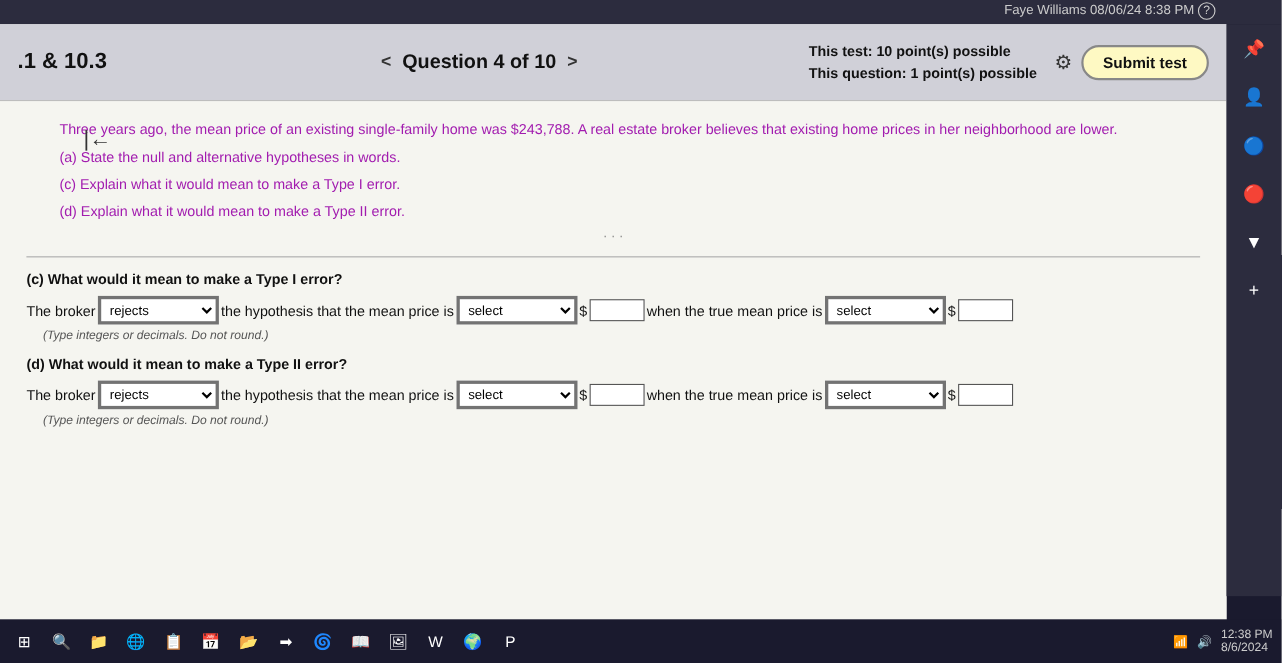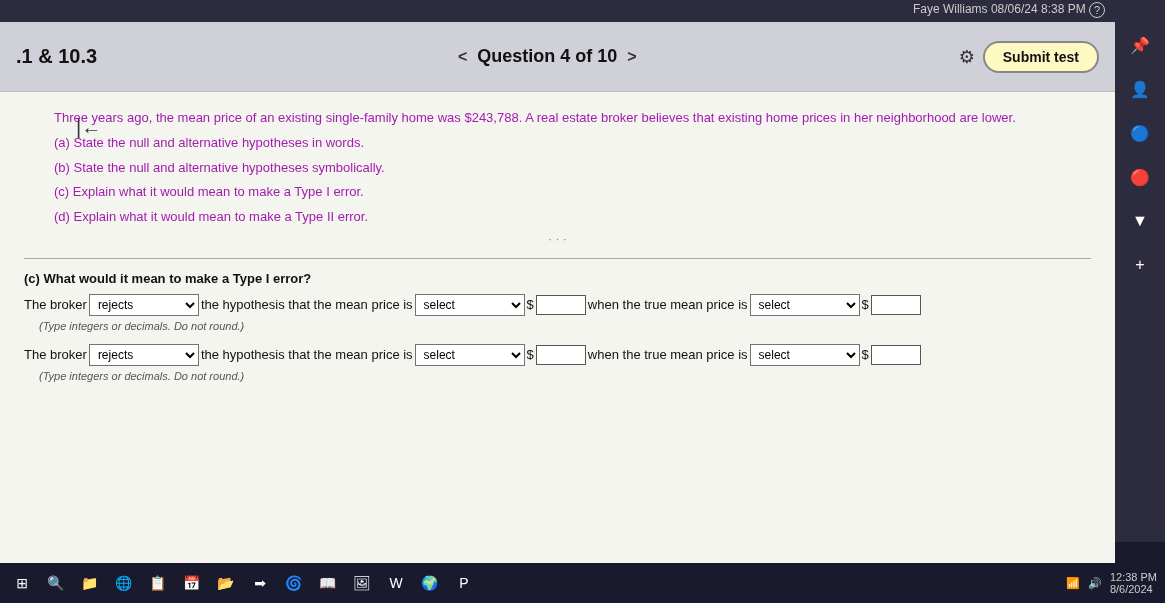--- a/index.html
+++ b/index.html
@@ -167,21 +167,21 @@
       display: flex;
       align-items: center;
       gap: 2px;
       margin-bottom: 4px;
       font-size: 13px;
       color: #111;
       flex-wrap: wrap;
     }
 
     .form-row select {
-      border: 1px solid #737373;
+      border: 3px solid #737373;
       background: #fff;
       padding: 2px 4px;
       font-size: 12px;
       min-width: 110px;
     }
 
     .form-row input[type="text"] {
       border: 1px solid #555;
       background: #fff;
       width: 50px;
@@ -286,32 +286,35 @@
 
 <div class="main-container">
 
   <div class="header-row">
     <div class="course-title">.1 &amp; 10.3</div>
     <div class="question-nav">
       <span class="nav-arrow">&lt;</span>
       <span class="question-label">Question 4 of 10</span>
       <span class="nav-arrow">&gt;</span>
     </div>
+    <div class="test-info">
+      <div><span>This test:</span> <span>10 point(s) possible</span></div>
+      <div><span>This question:</span> <span>1 point(s) possible</span></div>
+    </div>
     <button class="gear-btn">⚙</button>
     <button class="submit-btn">Submit test</button>
   </div>
 
   <div class="question-content">
 
     <div style="position:relative;">
       <span class="left-arrow-marker">|←</span>
       <div class="question-text">
         <p>Three years ago, the mean price of an existing single-family home was $243,788. A real estate broker believes that existing home prices in her neighborhood are lower.</p>
         <p>(a) State the null and alternative hypotheses in words.</p>
-        <p>(b) State the null and alternative hypotheses symbolically.</p>
         <p>(c) Explain what it would mean to make a Type I error.</p>
         <p>(d) Explain what it would mean to make a Type II error.</p>
       </div>
     </div>
 
     <div class="dots-separator">· · ·</div>
 
     <hr class="divider">
 
     <p class="part-label">(c) What would it mean to make a Type I error?</p>
@@ -336,20 +339,21 @@
         <option value="">select</option>
         <option value="less">less than</option>
         <option value="greater">greater than</option>
         <option value="equal">equal to</option>
       </select>
       <span class="dollar-sign">$</span>
       <input type="text" style="">
     </div>
     <p class="hint-text">(Type integers or decimals. Do not round.)</p>
 
+    <p class="part-label">(d) What would it mean to make a Type II error?</p>
 
     <div class="form-row">
       <span>The broker</span>
       <select>
         <option value="rejects">rejects</option>
         <option value="fails">fails to reject</option>
       </select>
       <span>the hypothesis that the mean price is</span>
       <select>
         <option value="">select</option>

